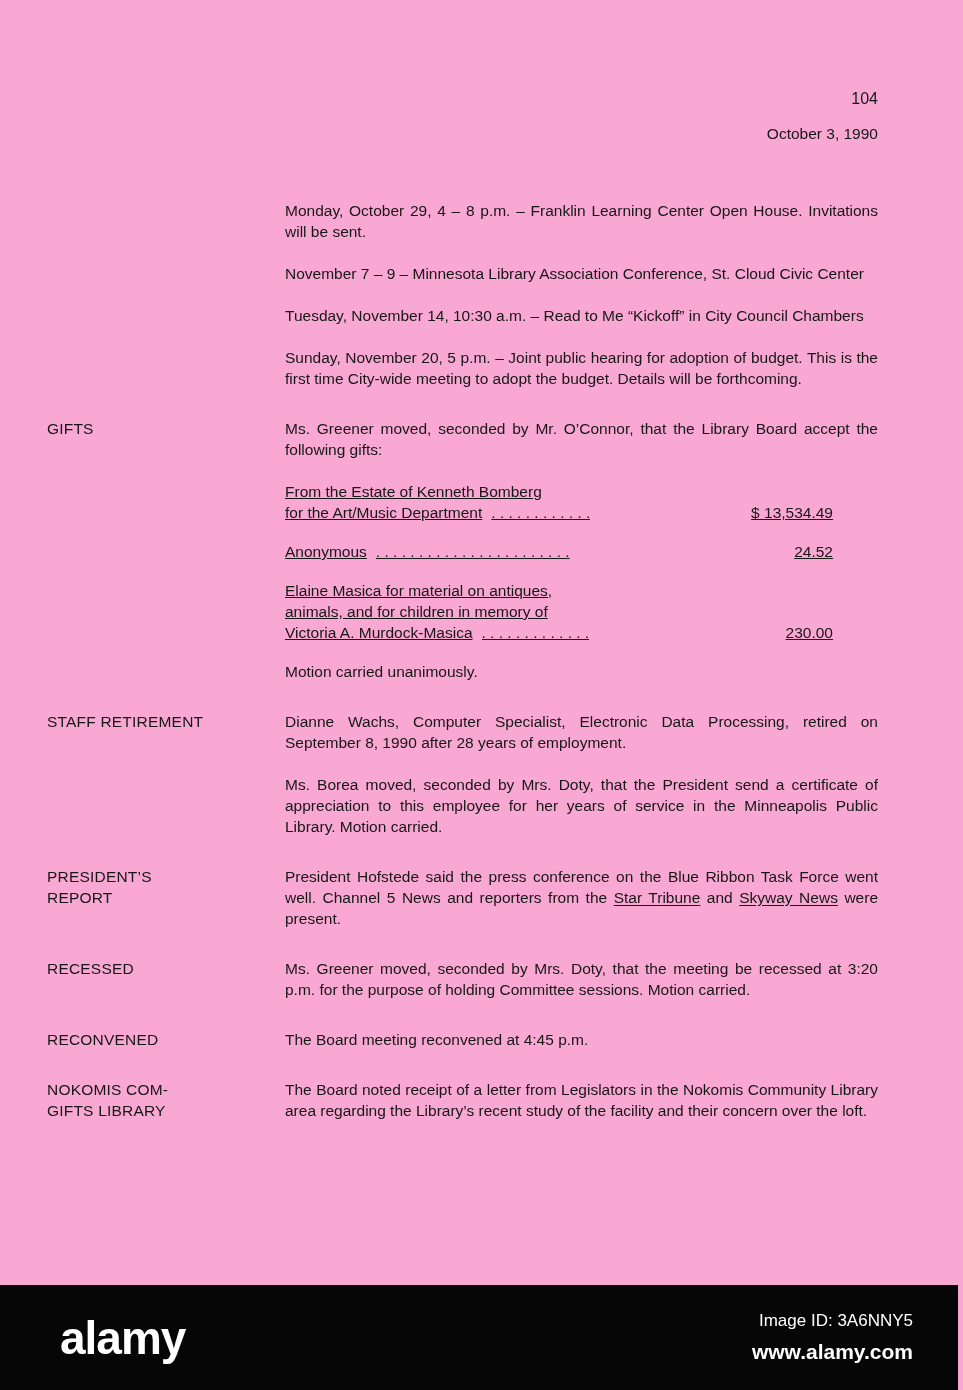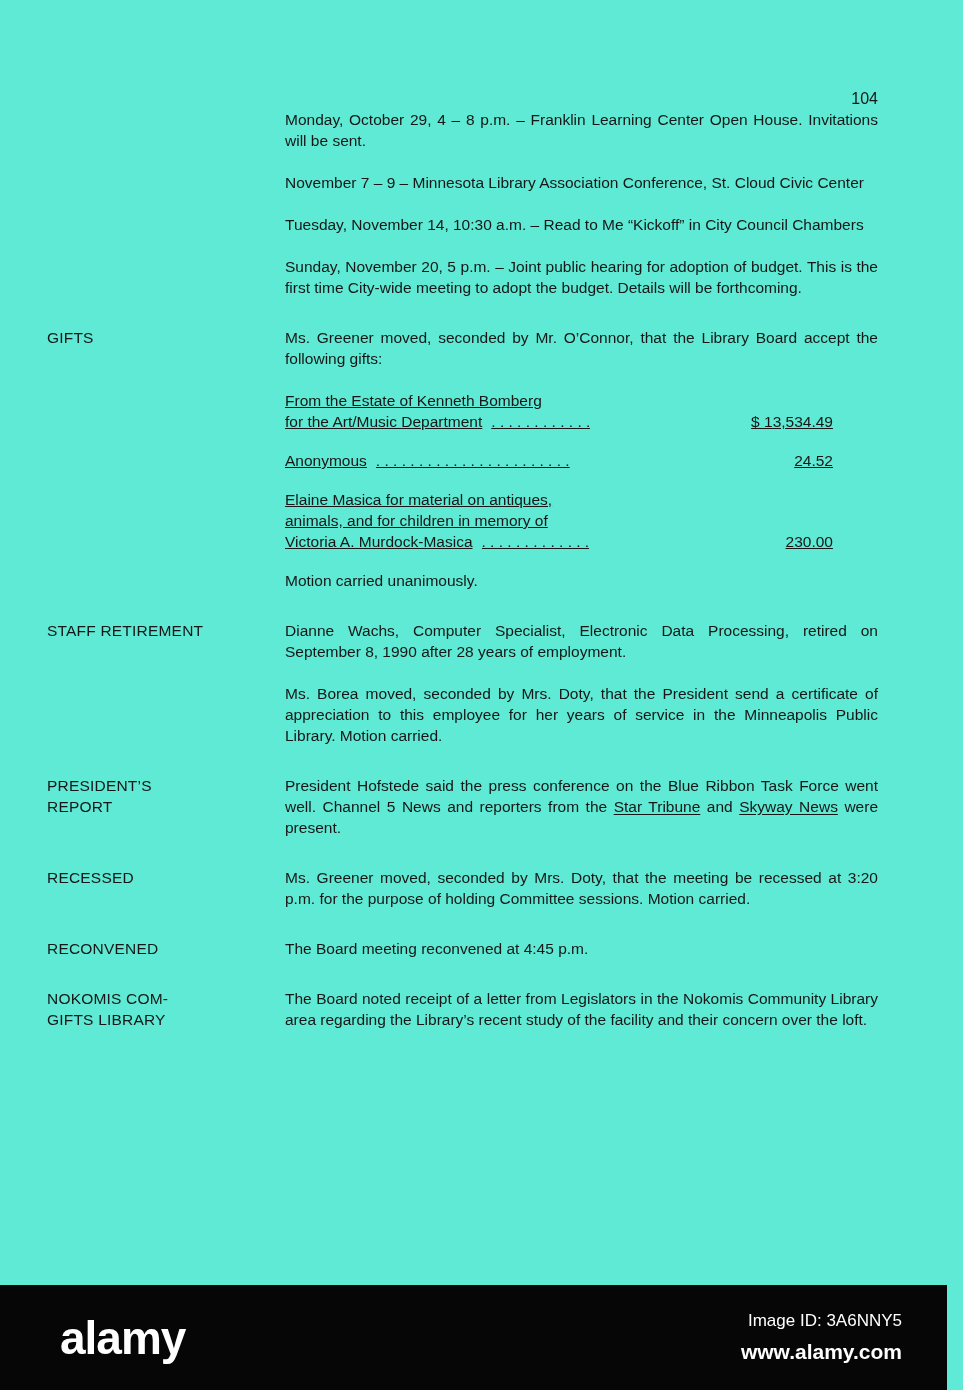--- a/index.html
+++ b/index.html
@@ -1,20 +1,20 @@
 <!DOCTYPE html>
 <html><head>
 <meta charset="utf-8">
 <style>
   html,body { margin:0; padding:0; background:#d8d8d8; }
   .canvas {
     position:relative;
     width:963px; height:1390px;
     margin:0 auto;
-    background:#5eead4;
+    background:#f9a8d4;
     overflow:hidden;
     font-family:"Liberation Sans", sans-serif;
     color:#171717;
   }
   .doc {
     position:absolute; top:0; left:0; right:0; bottom:105px;
     padding:88px 85px 0 47px;
     box-sizing:border-box;
   }
   .pageno { text-align:right; font-size:16px; line-height:21px; }
@@ -37,21 +37,21 @@
   .u { text-decoration:underline; text-underline-offset:2px; }
 
   .gift-block { width:548px; }
   .gift { margin-bottom:18px; font-size:15.5px; line-height:21px;text-decoration:underline; }
   .gift-descline { font-size:15.5px; line-height:21px; }
   .gift-line { display:flex; align-items:baseline; }
   .dots { margin-left:9px; white-space:nowrap; overflow:hidden; flex:0 1 auto; }
   .amount { margin-left:auto; padding-left:14px; white-space:nowrap; }
 
   .wm {
-    position:absolute; left:0; right:16px; bottom:0; height:105px;
+    position:absolute; left:0; right:5px; bottom:0; height:105px;
     background:#060606;
     display:flex; align-items:center; justify-content:space-between;
     padding:0 45px 0 60px;
     box-sizing:border-box;
     color:#ffffff;
   }
   .wm-logo {
     font-size:46px; font-weight:bold; letter-spacing:-1px;
     font-family:"Liberation Sans", sans-serif;
   }
@@ -59,20 +59,21 @@
   .wm-id  { font-size:17px; margin-bottom:9px; }
   .wm-url { font-size:21px; font-weight:bold; }
 </style>
 </head>
 <body>
 
 <div class="canvas">
   <div class="doc">
 
     <div class="pageno">104</div>
+    <div class="date">October 3, 1990</div>
 
     <div class="row">
       <div class="label"></div>
       <div class="content">
         <p>Monday, October 29, 4 – 8 p.m. – Franklin Learning Center Open House.  Invitations will be sent.</p>
         <p>November 7 – 9 – Minnesota Library Association Conference, St. Cloud Civic Center</p>
         <p>Tuesday, November 14, 10:30 a.m. – Read to Me “Kickoff” in City Council Chambers</p>
         <p>Sunday, November 20, 5 p.m. – Joint public hearing for adoption of budget.  This is the first time City-wide meeting to adopt the budget.  Details will be forthcoming.</p>
       </div>
     </div>

